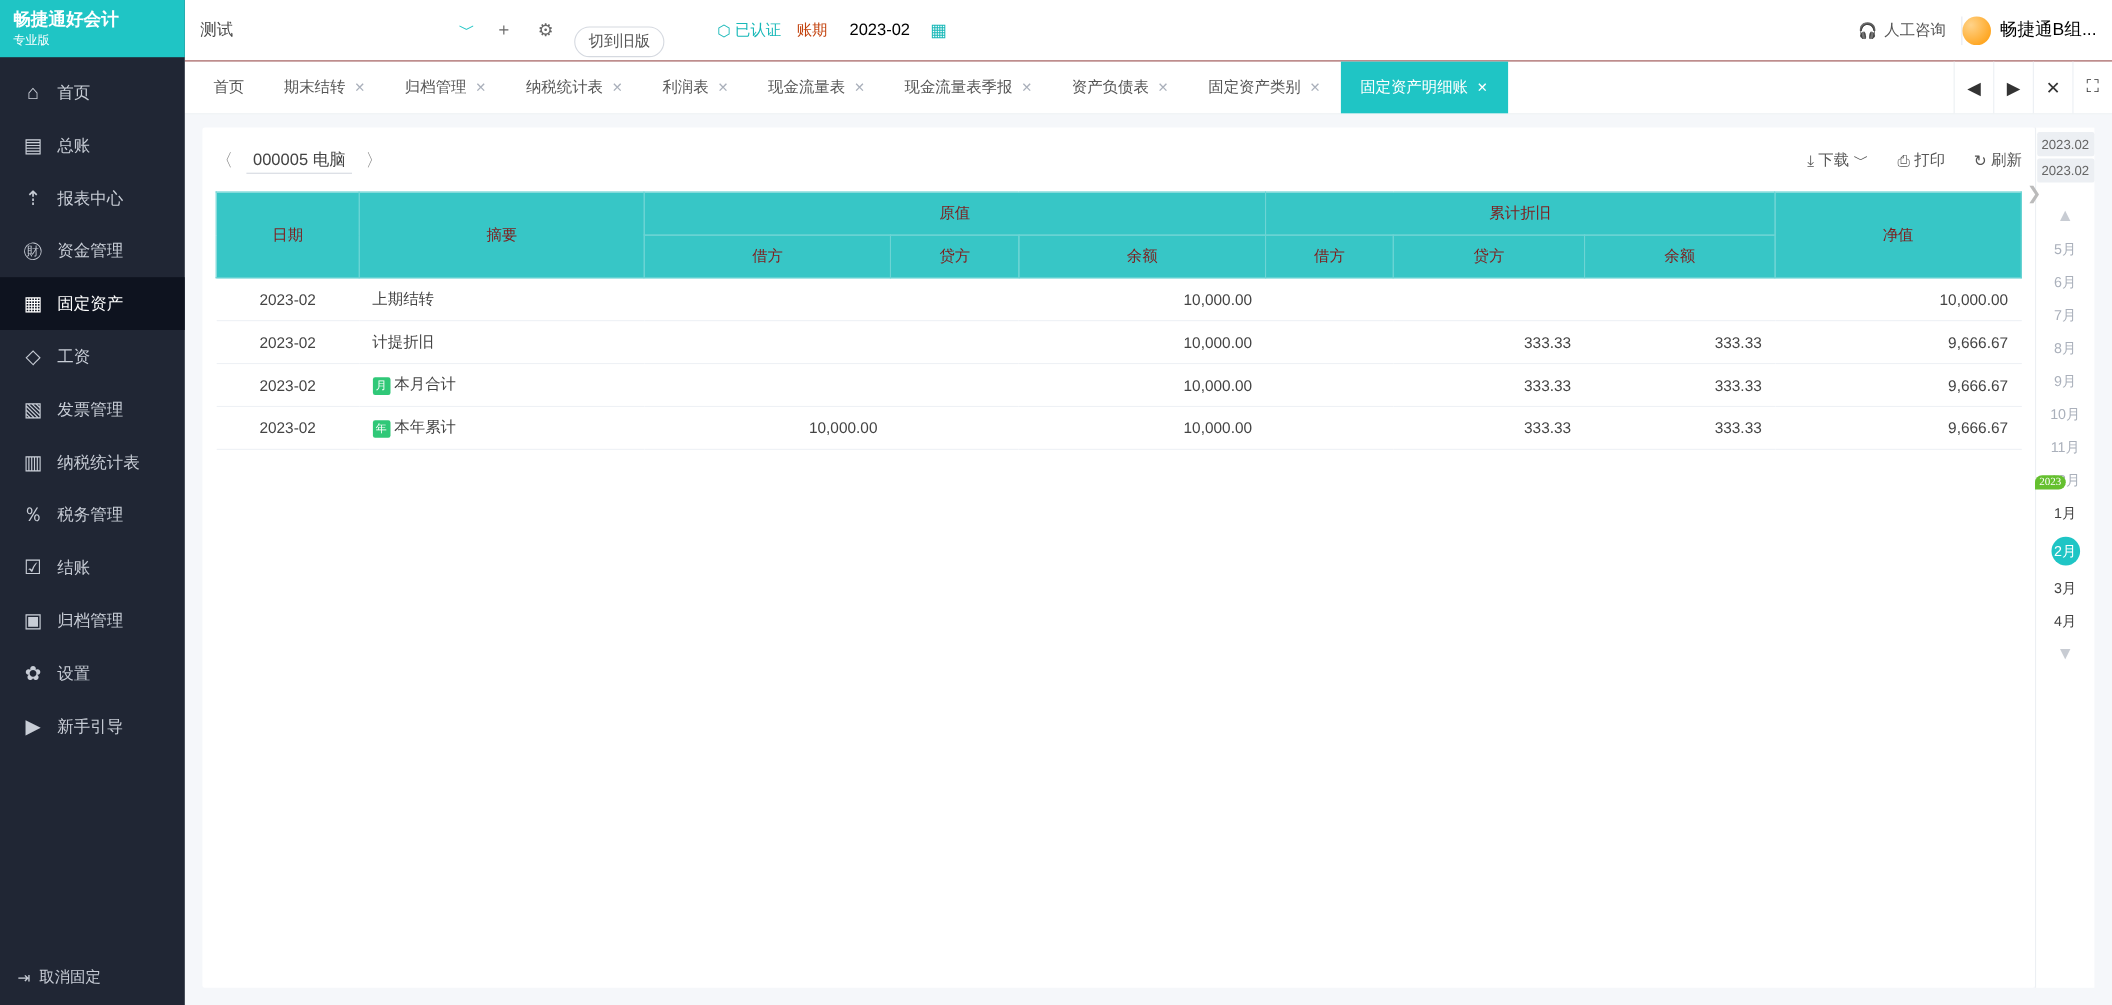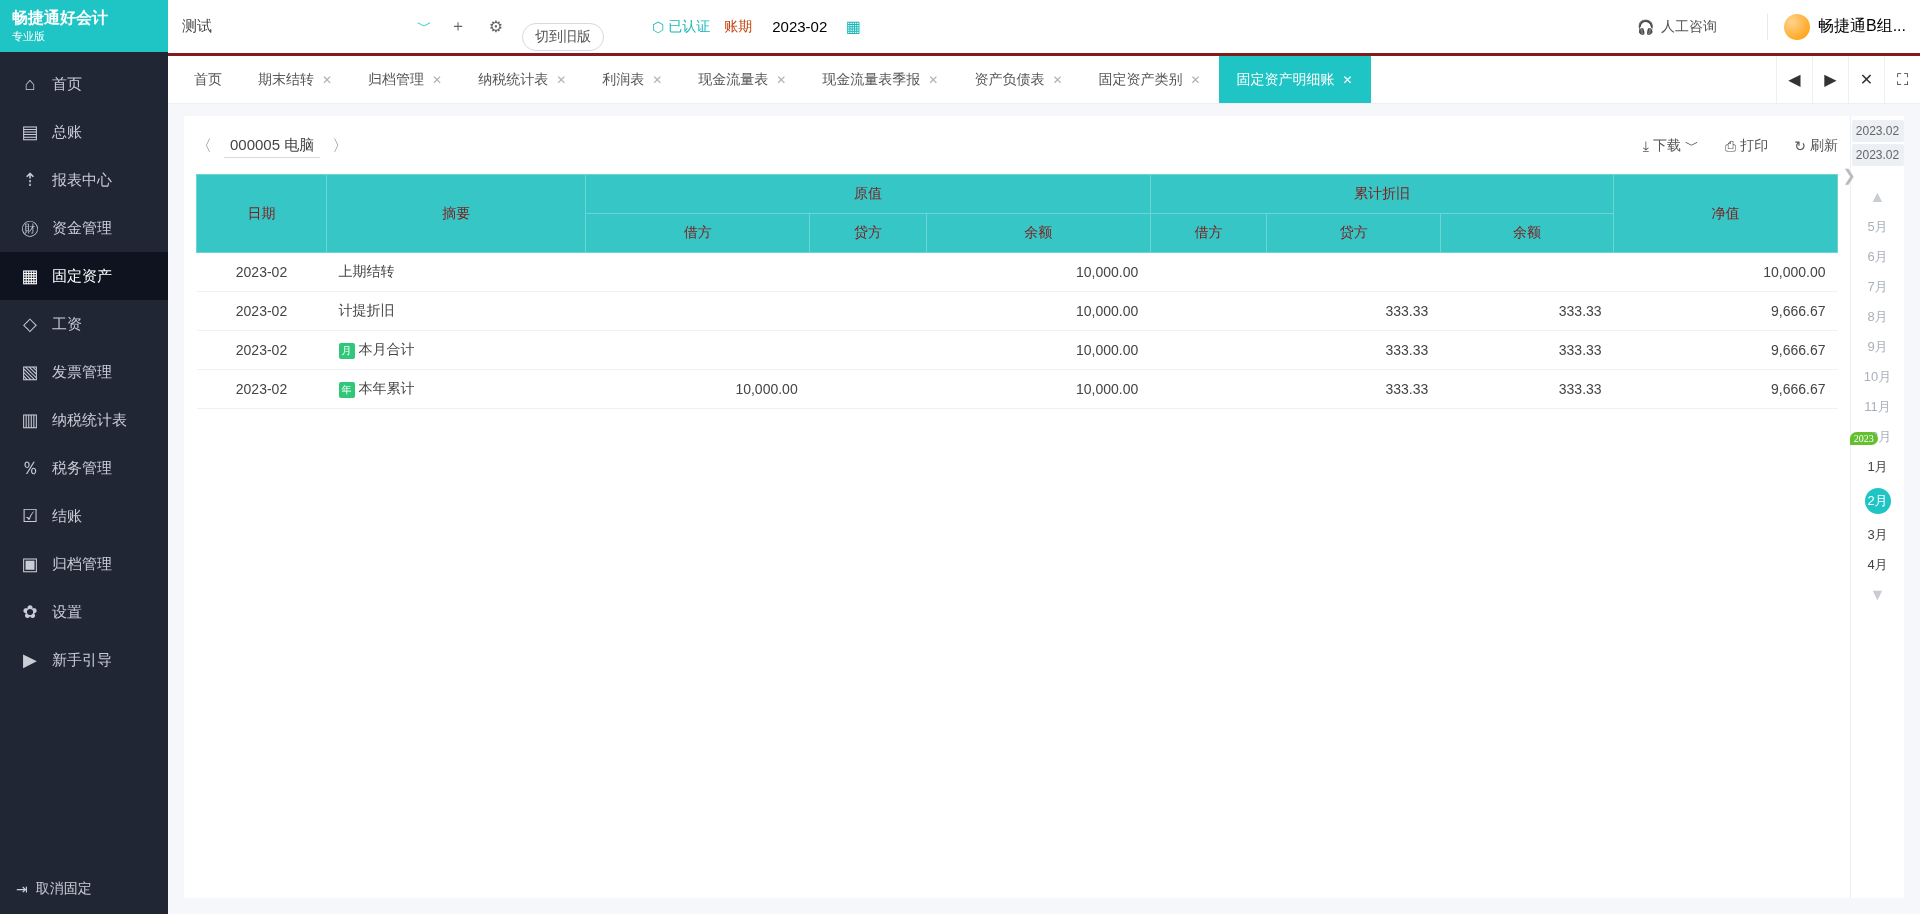--- a/index.html
+++ b/index.html
@@ -13,30 +13,30 @@
 .nav { flex: 1; overflow-y: auto; padding-top: 8px; scrollbar-width: thin; scrollbar-color: #3a4050 transparent; }
 .nav::-webkit-scrollbar { width: 6px; }
 .nav::-webkit-scrollbar-thumb { background: #3a4050; border-radius: 3px; }
 .nav-item { display: flex; align-items: center; gap: 12px; padding: 14px 20px; cursor: pointer; font-size: 15px; }
 .nav-item.active { background: #0e131f; color: #fff; }
 .nav-item .nav-icon { width: 20px; height: 20px; display: inline-flex; align-items: center; justify-content: center; font-size: 18px; }
 .sidebar-footer { padding: 16px; font-size: 14px; display: flex; align-items: center; gap: 8px; cursor: pointer; border-top: none; }
 
 
 .main { flex: 1; display: flex; flex-direction: column; height: 100vh; background: #f5f7fa; }
-.topbar { height: 56px; background: #fff; display: flex; align-items: center; padding: 0 14px; gap: 14px; border-bottom: 3px solid #7f1d1d; }
+.topbar { height: 56px; background: #fff; display: flex; align-items: center; padding: 0 14px; gap: 14px; border-bottom: 1px solid #7f1d1d; }
 .top-select { min-width: 250px; display: flex; align-items: center; justify-content: space-between; font-size: 15px; color: #444; cursor: pointer; }
 .icon-btn { width: 24px; height: 24px; display: flex; align-items: center; justify-content: center; cursor: pointer; color: #666; }
 .old-ver-btn { border: 1px solid #d5d9e0; border-radius: 14px; padding: 4px 12px; font-size: 14px; color: #555; cursor: pointer; margin-top: 20px; }
 .cert-badge { display: flex; align-items: center; gap: 4px; color: #18b8b8; font-size: 14px; }
 .period-label { color: #c2410c; font-size: 14px; }
 .period-val { font-size: 15px; margin-left: 6px; }
 .spacer { flex: 1; }
 .consult { display: flex; align-items: center; gap: 6px; color: #555; font-size: 14px; cursor: pointer; }
-.user-box { display: flex; align-items: center; gap: 8px; cursor: pointer; padding-left: 16px; border-left: 1px solid #e6e9ef; margin-left: 36px; }
+.user-box { display: flex; align-items: center; gap: 8px; cursor: pointer; padding-left: 0; border-left: 1px solid #e6e9ef; }
 .avatar { width: 26px; height: 26px; background: radial-gradient(circle at 30% 30%, #ffd38a, #ff9800); border-radius: 50%; position: relative; }
 
 
 .tabs { height: 48px; background: #fff; display: flex; align-items: stretch; border-bottom: 1px solid #eceff3; padding-left: 8px; }
 .tab { display: flex; align-items: center; gap: 6px; padding: 0 18px; font-size: 14px; color: #555; cursor: pointer; border-right: none; position: relative; }
 .tab .close { color: #aab0bb; font-size: 12px; margin-left: 2px; }
 .tab.active { background: #1fc5c5; color: #fff; }
 .tab.active .close { color: #fff; }
 .tabs-end { margin-left: auto; display: flex; align-items: center; }
 .tabs-end .tend-btn { width: 36px; height: 100%; display: flex; align-items: center; justify-content: center; cursor: pointer; color: #333; border-left: 1px solid #eceff3; font-size: 16px; }

